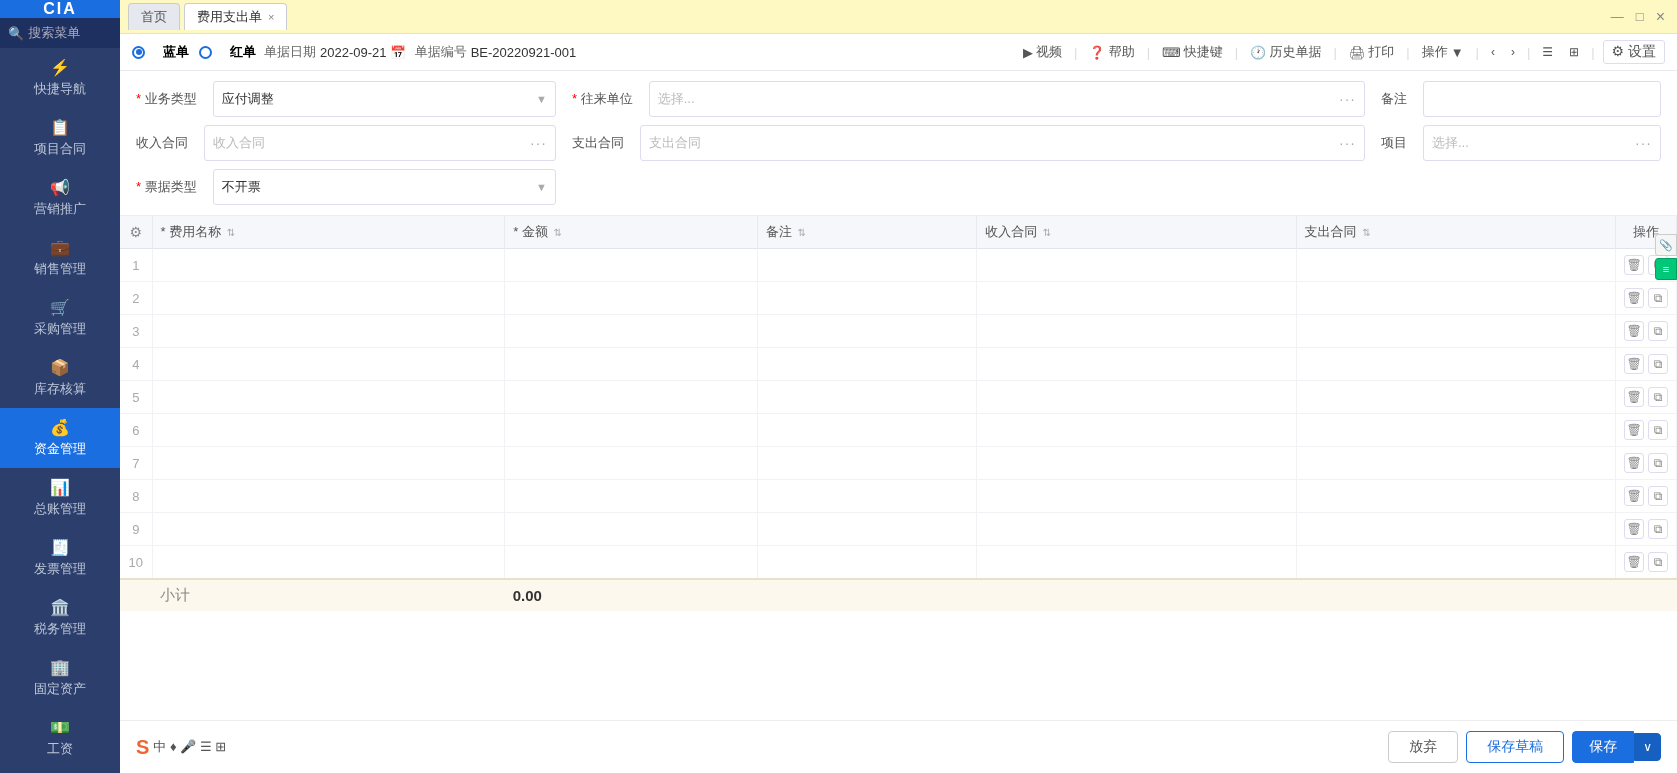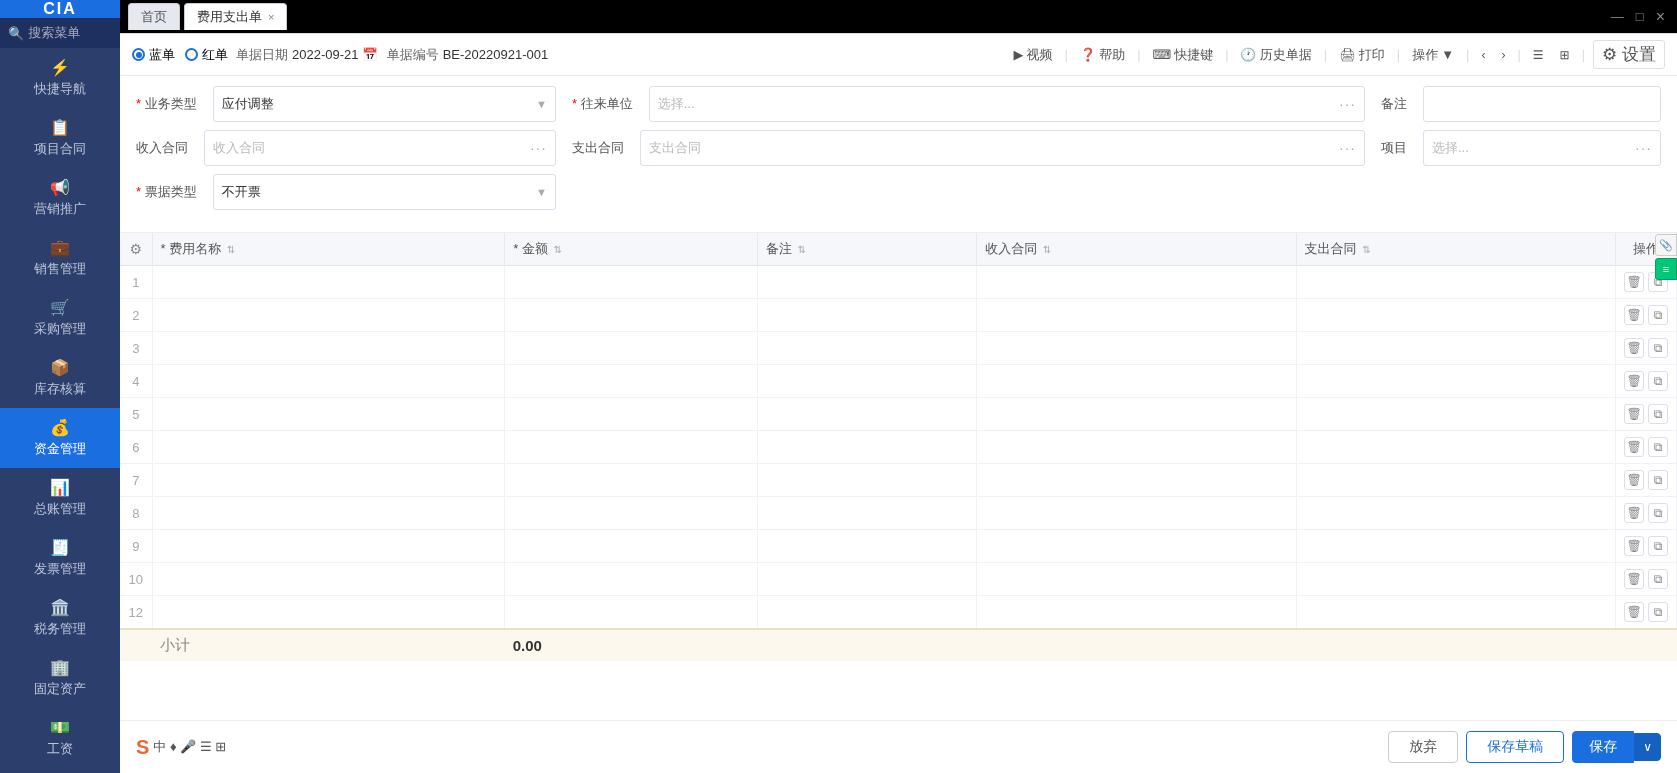--- a/index.html
+++ b/index.html
@@ -54,21 +54,21 @@
     .main {
       flex: 1;
       display: flex;
       flex-direction: column;
       background: #f0f2f5;
       overflow: hidden;
     }
 
     
     .tab-bar {
-      background: #000000;
+      background: #fef9c3;
       display: flex;
       align-items: center;
       padding: 0 8px;
       gap: 4px;
       height: 34px;
       border-bottom: 1px solid #dde1e7;
     }
     .tab {
       padding: 4px 12px;
       border-radius: 4px 4px 0 0;
@@ -107,21 +107,21 @@
     .toolbar {
       background: white;
       border-bottom: 1px solid #e8eaf0;
       padding: 6px 12px;
       display: flex;
       align-items: center;
       gap: 8px;
       flex-shrink: 0;
     }
     .radio-group { display: flex; align-items: center; gap: 10px; }
-    .radio-item { display: flex; align-items: center; gap: 4px; cursor: pointer; }
+    .radio-item { display: flex; align-items: center; gap: 18px; cursor: pointer; font-weight: bold; }
     .radio-circle {
       width: 13px; height: 13px; border-radius: 50%;
       border: 2px solid #1a6ee0;
       display: flex; align-items: center; justify-content: center;
     }
     .radio-circle.checked::after {
       content: '';
       width: 6px; height: 6px;
       border-radius: 50%;
       background: #1a6ee0;
@@ -132,21 +132,21 @@
       color: #555; cursor: pointer; font-size: 12px;
       padding: 2px 4px;
     }
     .settings-btn {
       background: white;
       border: 1px solid #dde;
       border-radius: 3px;
       padding: 2px 8px;
       cursor: pointer;
       color: #555;
-      font-size: 17px;
+      font-size: 14px;
       display: flex; align-items: center; gap: 3px;
     }
     .field-date { display: flex; align-items: center; gap: 4px; color: #333; }
     .field-label { color: #666; }
 
     
     .form-area {
       padding: 10px 16px;
       background: white;
       border-bottom: 1px solid #eee;
@@ -502,21 +502,21 @@
         </div>
         <div class="form-field" style="max-width:280px;">
           <span class="form-field-label">项目</span>
           <div class="form-field-input" style="flex:1;">
             <span class="form-field-placeholder">选择...</span>
             <span class="dots">···</span>
           </div>
         </div>
       </div>
 
-      <div class="form-row" style="margin-bottom:12px;">
+      <div class="form-row" style="margin-bottom:0;">
         <div class="form-field" style="max-width:420px;">
           <span class="form-field-label required">票据类型</span>
           <div class="form-field-input">
             <span>不开票</span>
             <span class="arrow">▼</span>
           </div>
         </div>
       </div>
     </div>
 
@@ -684,34 +684,20 @@
       <td></td>
       <td></td>
       <td></td>
       <td class="op-col">
         <div class="op-icons">
           <div class="op-icon" title="删除">🗑</div>
           <div class="op-icon" title="复制">⧉</div>
         </div>
       </td>
     </tr>
-            <tr>
-      <td class="row-num">12</td>
-      <td></td>
-      <td></td>
-      <td></td>
-      <td></td>
-      <td></td>
-      <td class="op-col">
-        <div class="op-icons">
-          <div class="op-icon" title="删除">🗑</div>
-          <div class="op-icon" title="复制">⧉</div>
-        </div>
-      </td>
-    </tr>
           </tbody>
         <tfoot>
           <tr>
             <td colspan="1"></td>
             <td class="subtotal-label">小计</td>
             <td class="subtotal-value">0.00</td>
             <td colspan="4"></td>
           </tr>
         </tfoot>
       </table>

